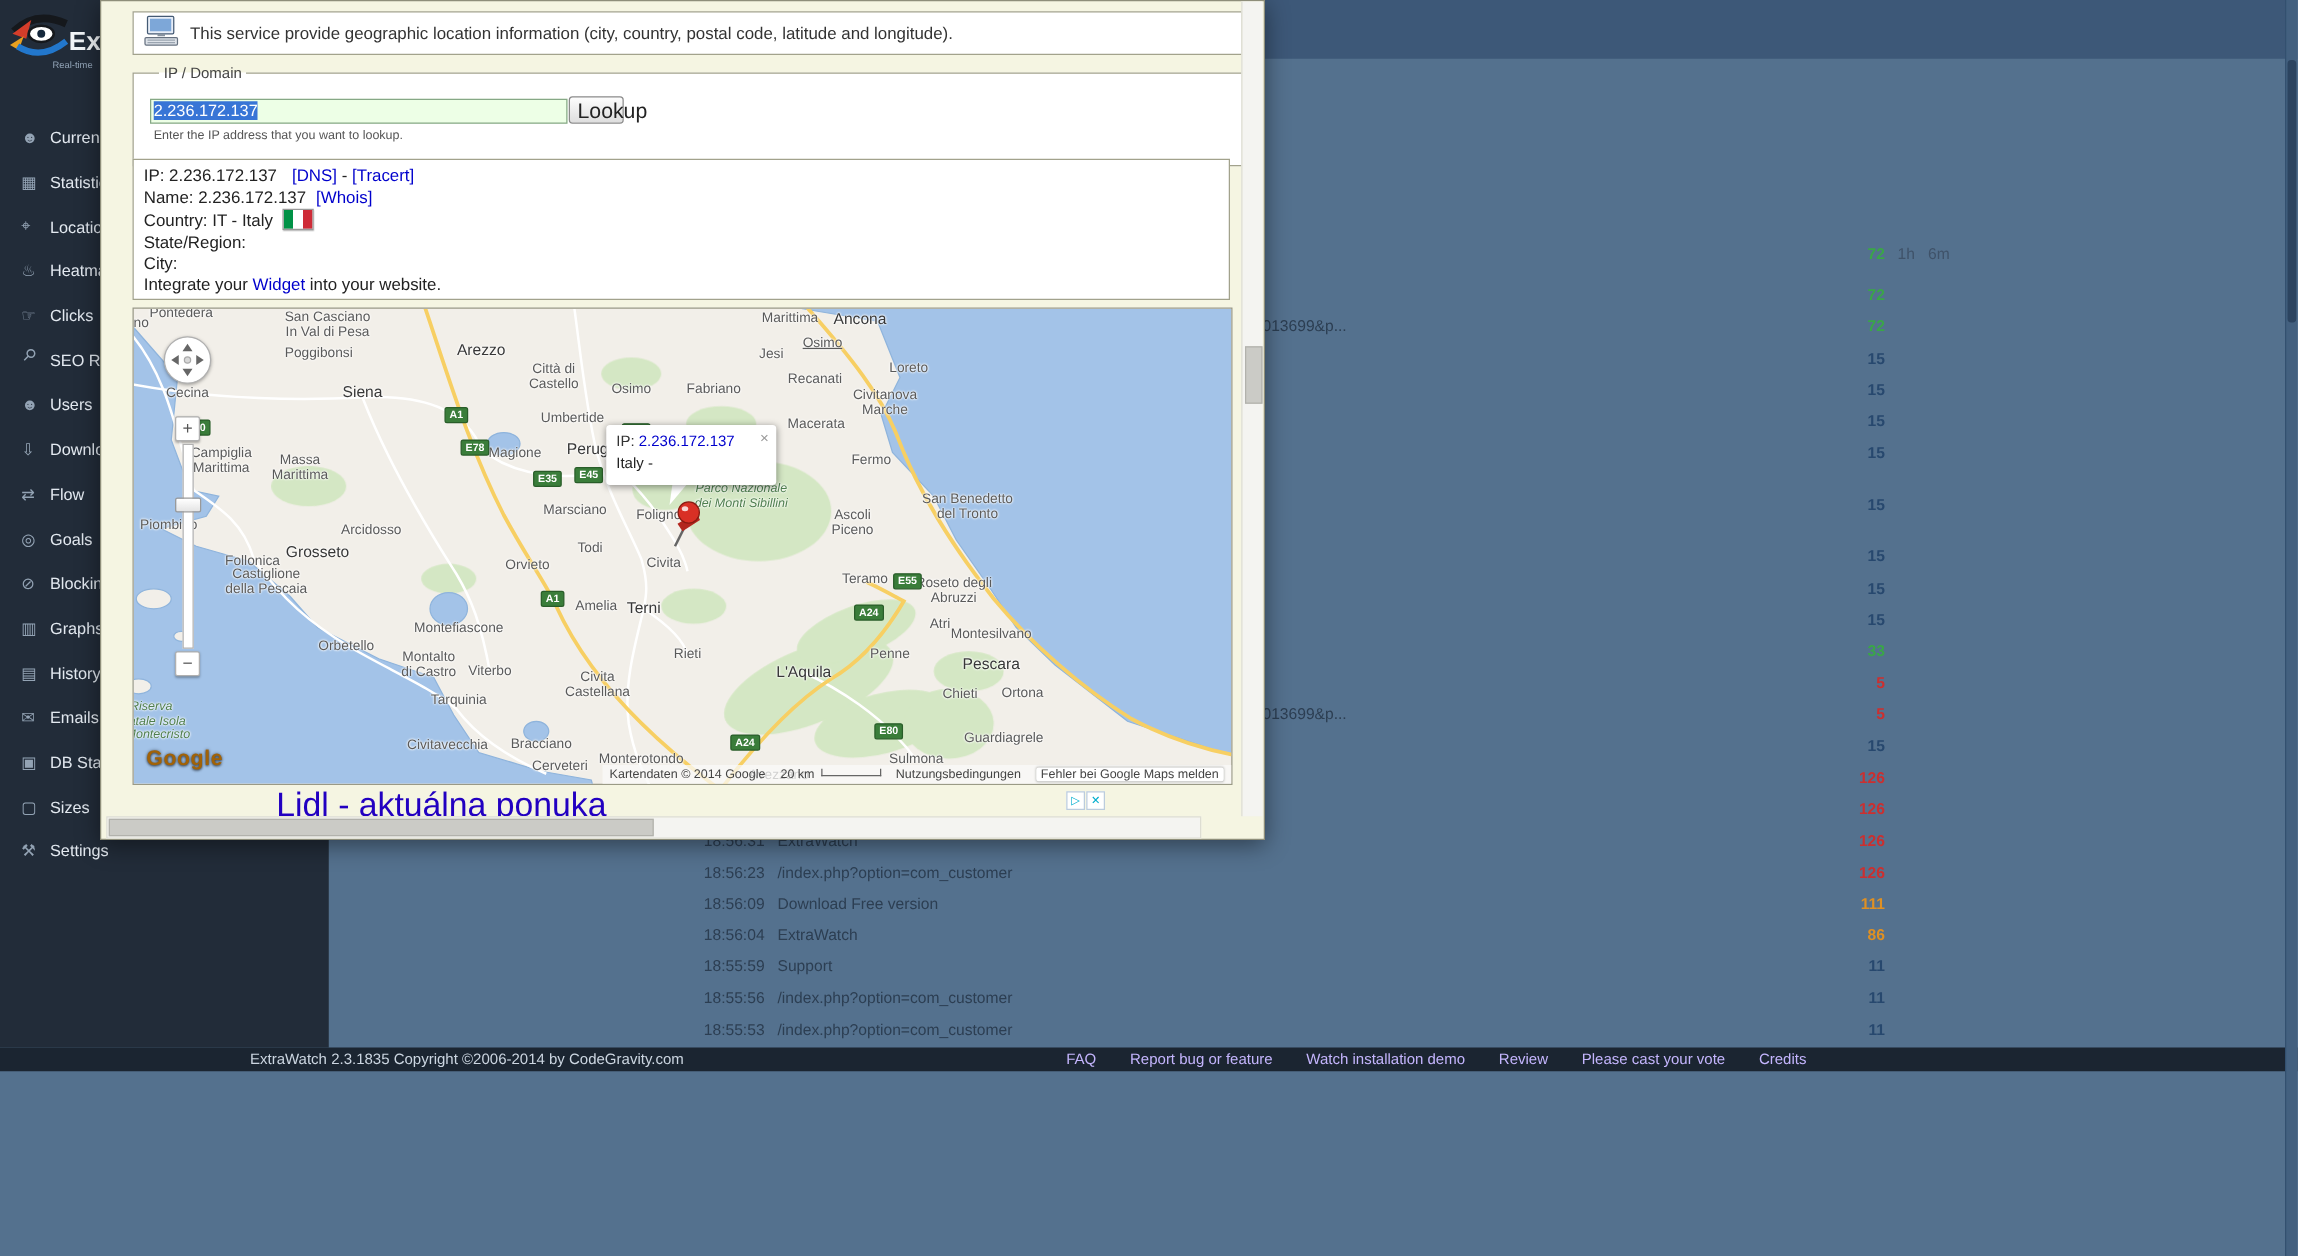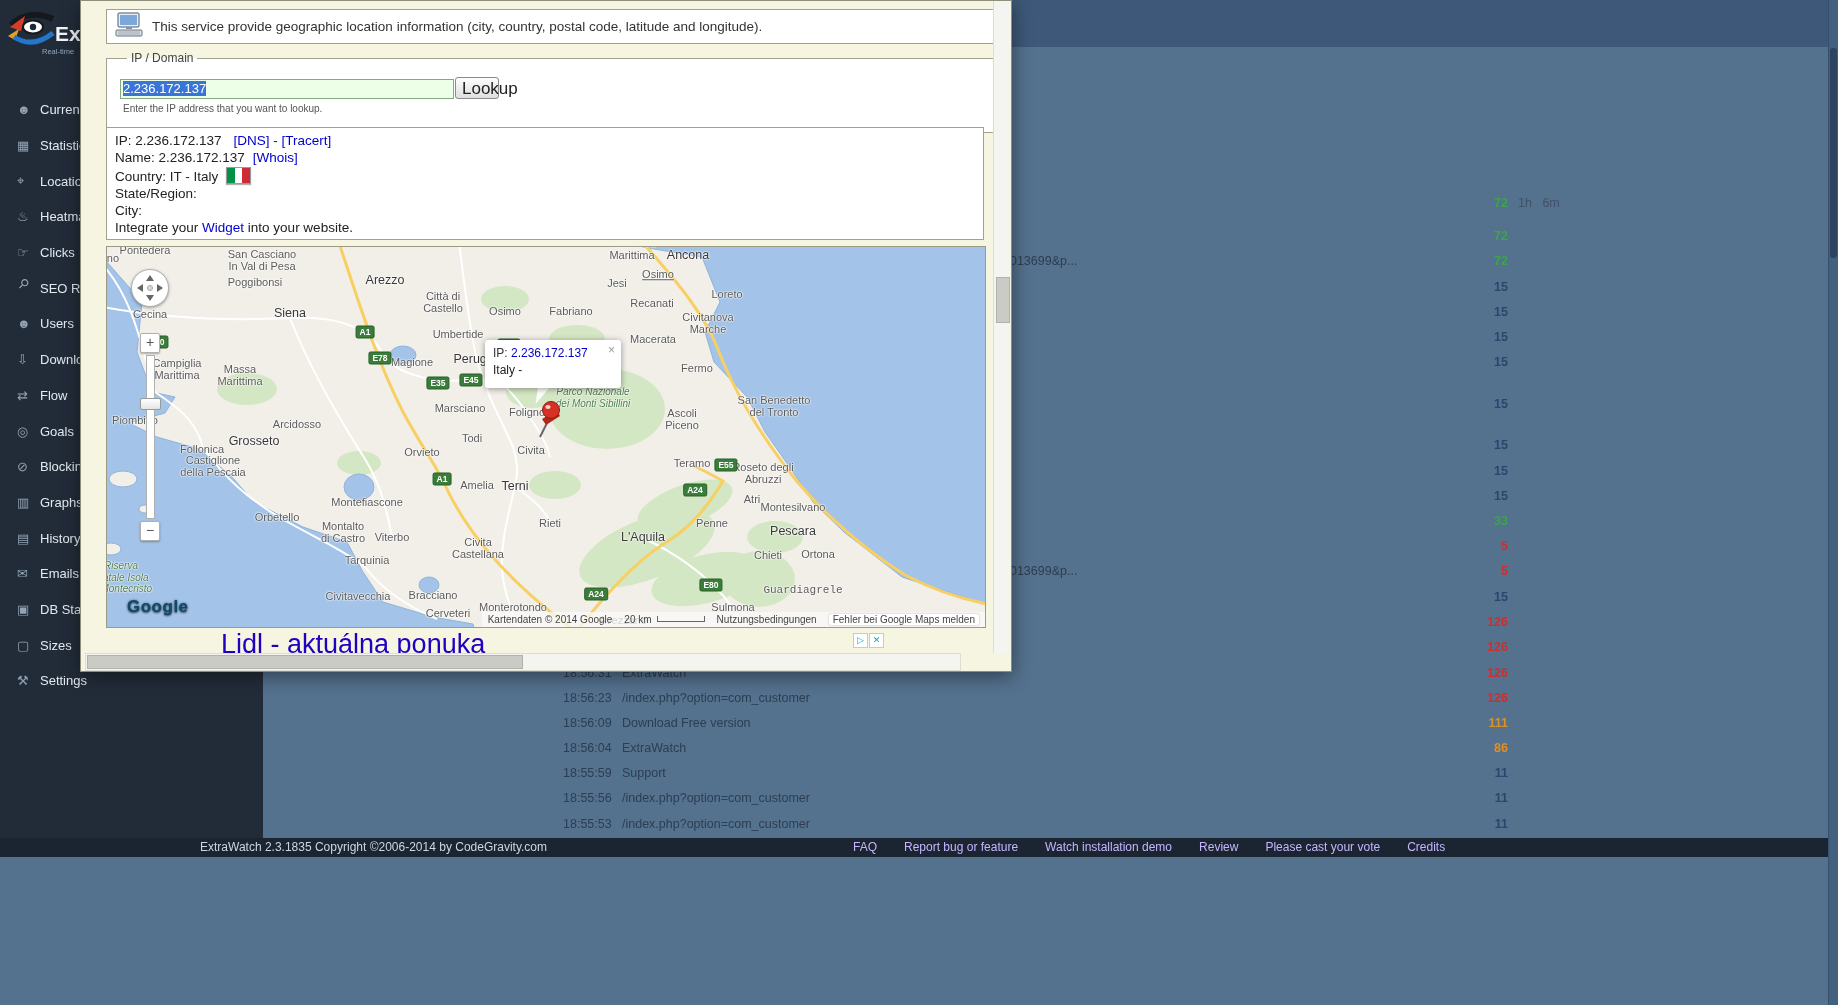--- a/index.html
+++ b/index.html
@@ -61,21 +61,21 @@
 .pa.up{left:14px;top:5px;border-left:4px solid transparent;border-right:4px solid transparent;border-bottom:6px solid #666}
 .pa.dn{left:14px;bottom:5px;border-left:4px solid transparent;border-right:4px solid transparent;border-top:6px solid #666}
 .pa.lf{left:5px;top:14px;border-top:4px solid transparent;border-bottom:4px solid transparent;border-right:6px solid #666}
 .pa.rt{right:5px;top:14px;border-top:4px solid transparent;border-bottom:4px solid transparent;border-left:6px solid #666}
 .pc{position:absolute;left:15px;top:15px;width:6px;height:6px;border-radius:50%;background:#d8d8d8;border:1px solid #aaa;box-sizing:border-box}
 .zin,.zout{position:absolute;left:33px;width:18px;height:18px;background:#fff;border:1px solid #b0b0b0;border-radius:2px;text-align:center;line-height:16px;font-size:14px;color:#555;z-index:7;cursor:pointer;box-shadow:0 1px 2px rgba(0,0,0,.3)}
 .zin{top:86px}
 .zout{top:274px}
 .ztrack{position:absolute;left:39px;top:108px;width:7px;height:162px;background:#fff;border:1px solid #b0b0b0;z-index:7}
 .zhandle{position:absolute;left:-7px;top:42px;width:19px;height:10px;background:linear-gradient(#fff,#e4e4e4);border:1px solid #9a9a9a;border-radius:2px;cursor:pointer}
-.glogo{position:absolute;left:20px;top:350px;z-index:7;font-size:17px;font-weight:bold;color:#0c4a6e;letter-spacing:.5px;text-shadow:0 1px 2px rgba(0,0,0,.6),0 0 3px rgba(0,0,0,.4);cursor:pointer}
+.glogo{position:absolute;left:10px;top:350px;z-index:7;font-size:17px;font-weight:bold;color:#a16207;letter-spacing:.5px;text-shadow:0 1px 2px rgba(0,0,0,.6),0 0 3px rgba(0,0,0,.4);cursor:pointer}
 .attr{position:absolute;right:0;bottom:0;height:15px;display:flex;align-items:center;gap:12px;background:rgba(250,250,248,.75);padding:0 6px;font-size:10px;color:#444;z-index:7;white-space:nowrap}
 .attr a{color:#444;text-decoration:none;cursor:pointer}
 .attr .chip{background:#fff;border-radius:2px;padding:0 4px;box-shadow:0 0 2px rgba(0,0,0,.3)}
 .scalebar{display:inline-block;width:46px;height:5px;border-left:1px solid #666;border-right:1px solid #666;border-bottom:1px solid #666;margin-left:5px;vertical-align:1px}
 
 
 .ad-head{position:absolute;left:140px;top:628px;font-size:27px;color:#2200c1;text-decoration:none;cursor:pointer;z-index:1;white-space:nowrap}
 .adc{position:absolute;top:632px;width:13px;height:13px;background:#fff;border:1px solid #bcd;color:#00aecd;font-size:9px;line-height:12px;text-align:center;z-index:2;cursor:pointer}
 .adc1{left:772px}
 .adc2{left:788px}
@@ -450,21 +450,21 @@
         <span class="ml c" style="left: 686px; top: 285px;">Pescara</span>
         <span class="ml" style="left: 371px; top: 301px;">Civita
 Castellana</span>
         <span class="ml" style="left: 260px; top: 314px;">Tarquinia</span>
         <span class="ml" style="left: 661px; top: 309px;">Chieti</span>
         <span class="ml" style="left: 711px; top: 308px;">Ortona</span>
         <span class="ml" style="left: 251px; top: 350px;">Civitavecchia</span>
         <span class="ml" style="left: 326px; top: 349px;">Bracciano</span>
         <span class="ml" style="left: 406px; top: 361px;">Monterotondo</span>
         <span class="ml" style="left: 626px; top: 361px;">Sulmona</span>
-        <span class="ml" style="left: 696px; top: 344px; font-family: Liberation Mono, monospace;">Guardiagrele</span>
+        <span class="ml" style="left: 696px; top: 344px;">Guardiagrele</span>
         <span class="ml" style="left: 341px; top: 367px;">Cerveteri</span>
         <span class="ml" style="left: 516px; top: 374px;">Avezzano</span>
         <span class="ml p" style="left: 14px; top: 330px;">Riserva
 Statale Isola
 di Montecristo</span>
       <span class="shield" style="left: 50px; top: 95px;">E80</span>
         <span class="shield" style="left: 258px; top: 85px;">A1</span>
         <span class="shield" style="left: 273px; top: 111px;">E78</span>
         <span class="shield" style="left: 331px; top: 136px;">E35</span>
         <span class="shield" style="left: 364px; top: 133px;">E45</span>

